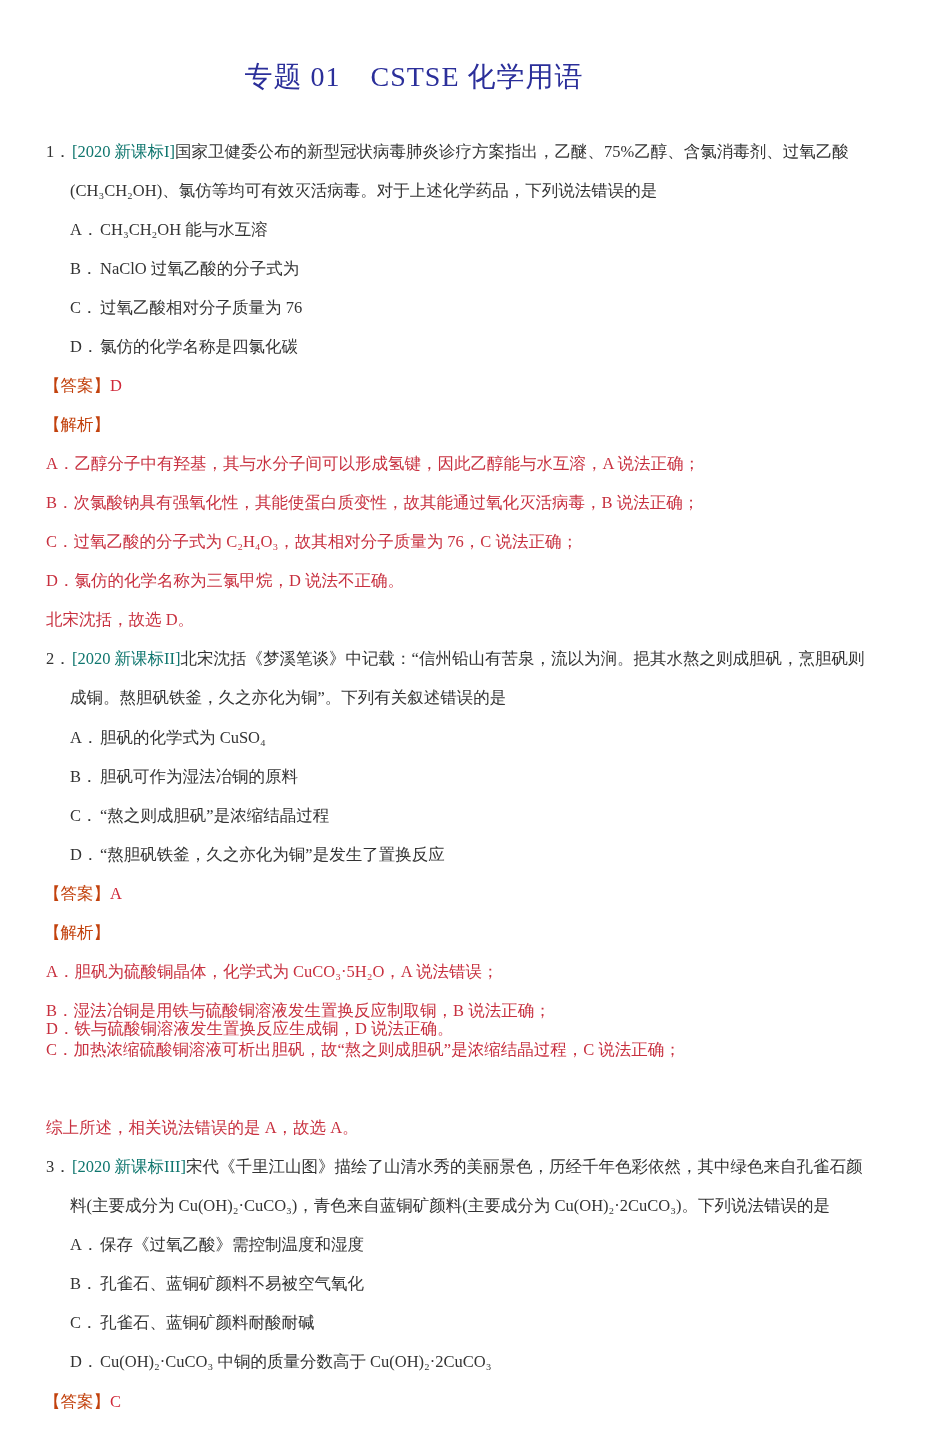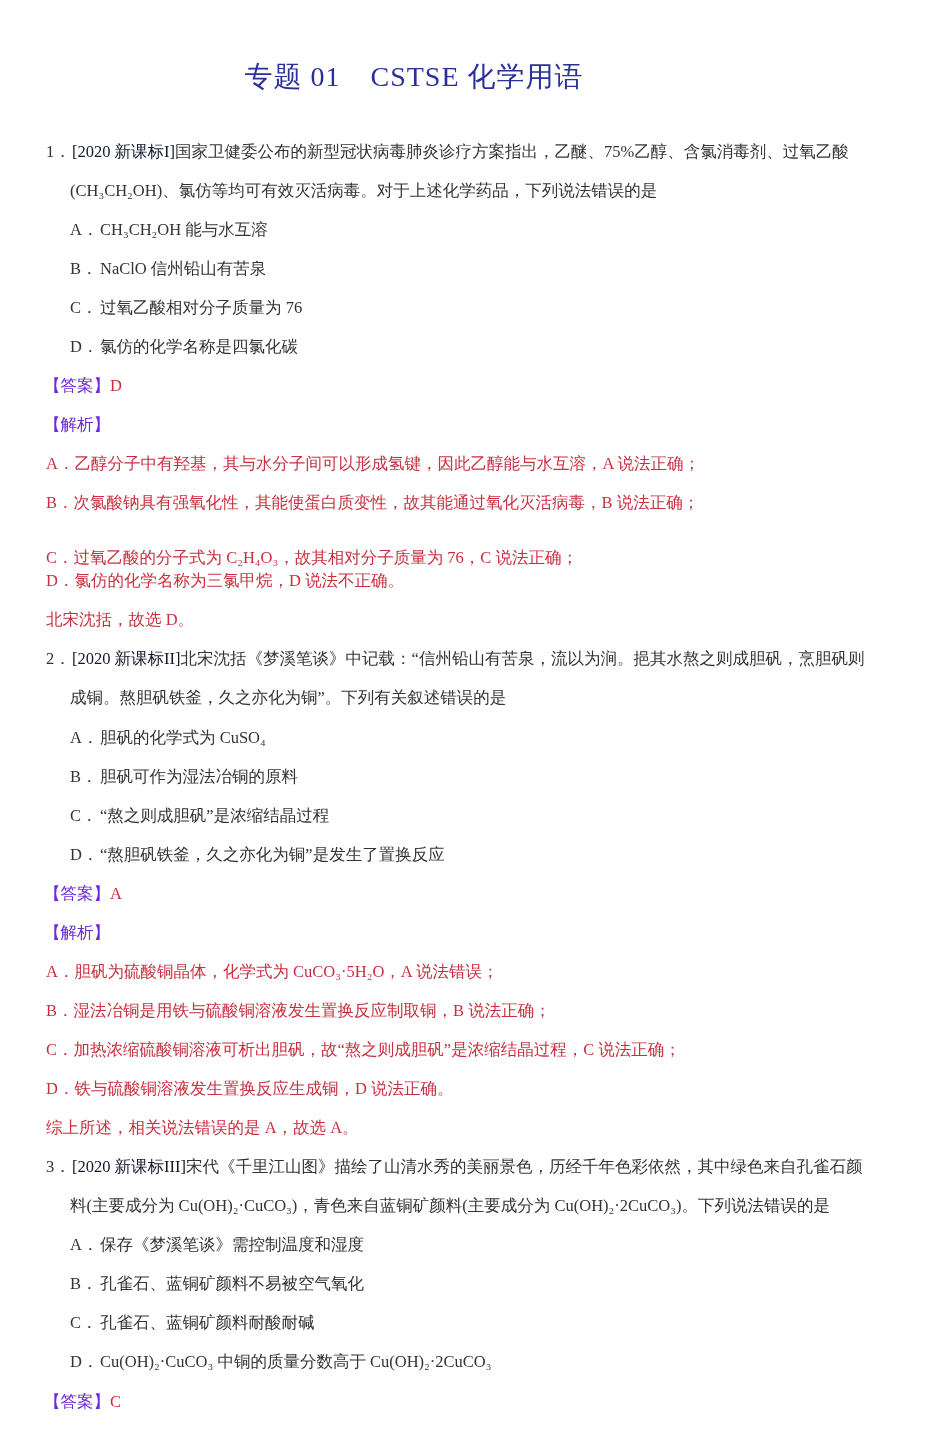--- a/index.html
+++ b/index.html
@@ -12,50 +12,50 @@
       position: absolute; top: 58px; left: 0; width: 828px; text-align: center;
       font-size: 28px; color: #2b2f9a; letter-spacing: 1px;
       font-family: "Liberation Serif", "DejaVu Serif", serif;
     }
     .title .gap { display: inline-block; width: 30px; }
     .line {
       position: absolute; left: 0; font-size: 16.5px; line-height: 22px; white-space: nowrap;
       font-family: "Liberation Serif", "DejaVu Serif", serif;
     }
     .red { color: #c8303f; }
-    .src { color: #0f172a; }
-    .ans-label { color: #6d28d9; }
+    .src { color: #0f766e; }
+    .ans-label { color: #c2410c; }
     .ans-val { color: #d0293a; }
     .q-num { display: inline-block; width: 26px; }
     .opt-label { display: inline-block; width: 30px; }
   </style>
 </head>
 <body>
 
 <div class="title">
   <span>专题 01</span><span class="gap"></span><span>CSTSE  化学用语</span>
 </div>
 
 <div>
   <div class="line" style="top:141px;left:46px;">
     <span class="q-num">1．</span><span class="src">[2020 新课标I]</span><span>国家卫健委公布的新型冠状病毒肺炎诊疗方案指出，乙醚、75%乙醇、含氯消毒剂、过氧乙酸</span>
   </div>
   <div class="line" style="top:180px;left:70px;">(CH₃CH₂OH)、氯仿等均可有效灭活病毒。对于上述化学药品，下列说法错误的是</div>
 
   <div class="line" style="top:219px;left:70px;"><span class="opt-label">A．</span><span>CH₃CH₂OH 能与水互溶</span></div>
-  <div class="line" style="top:258px;left:70px;"><span class="opt-label">B．</span><span>NaClO 信州铅山有苦泉</span></div>
+  <div class="line" style="top:258px;left:70px;"><span class="opt-label">B．</span><span>NaClO 过氧乙酸的分子式为</span></div>
   <div class="line" style="top:297px;left:70px;"><span class="opt-label">C．</span><span>过氧乙酸相对分子质量为 76</span></div>
   <div class="line" style="top:336px;left:70px;"><span class="opt-label">D．</span><span>氯仿的化学名称是四氯化碳</span></div>
 
   <div class="line" style="top:375px;left:44px;"><span class="ans-label">【答案】</span><span class="ans-val">D</span></div>
   <div class="line ans-label" style="top:414px;left:44px;">【解析】</div>
 
   <div class="line red" style="top:453px;left:46px;">A．乙醇分子中有羟基，其与水分子间可以形成氢键，因此乙醇能与水互溶，A 说法正确；</div>
   <div class="line red" style="top:492px;left:46px;">B．次氯酸钠具有强氧化性，其能使蛋白质变性，故其能通过氧化灭活病毒，B 说法正确；</div>
-  <div class="line red" style="top:531px;left:46px;margin-top:16px;">C．过氧乙酸的分子式为 C₂H₄O₃，故其相对分子质量为 76，C 说法正确；</div>
+  <div class="line red" style="top:531px;left:46px;">C．过氧乙酸的分子式为 C₂H₄O₃，故其相对分子质量为 76，C 说法正确；</div>
   <div class="line red" style="top:570px;left:46px;">D．氯仿的化学名称为三氯甲烷，D 说法不正确。</div>
   <div class="line red" style="top:609px;left:46px;">北宋沈括，故选 D。</div>
 </div>
 
 <div>
   <div class="line" style="top:648px;left:46px;">
     <span class="q-num">2．</span><span class="src">[2020 新课标II]</span><span>北宋沈括《梦溪笔谈》中记载：“信州铅山有苦泉，流以为涧。挹其水熬之则成胆矾，烹胆矾则</span>
   </div>
   <div class="line" style="top:687px;left:70px;">成铜。熬胆矾铁釜，久之亦化为铜”。下列有关叙述错误的是</div>
 
@@ -63,29 +63,29 @@
   <div class="line" style="top:766px;left:70px;"><span class="opt-label">B．</span><span>胆矾可作为湿法冶铜的原料</span></div>
   <div class="line" style="top:805px;left:70px;"><span class="opt-label">C．</span><span>“熬之则成胆矾”是浓缩结晶过程</span></div>
   <div class="line" style="top:844px;left:70px;"><span class="opt-label">D．</span><span>“熬胆矾铁釜，久之亦化为铜”是发生了置换反应</span></div>
 
   <div class="line" style="top:883px;left:44px;"><span class="ans-label">【答案】</span><span class="ans-val">A</span></div>
   <div class="line ans-label" style="top:922px;left:44px;">【解析】</div>
 
   <div class="line red" style="top:961px;left:46px;">A．胆矾为硫酸铜晶体，化学式为 CuCO₃·5H₂O，A 说法错误；</div>
   <div class="line red" style="top:1000px;left:46px;">B．湿法冶铜是用铁与硫酸铜溶液发生置换反应制取铜，B 说法正确；</div>
   <div class="line red" style="top:1039px;left:46px;">C．加热浓缩硫酸铜溶液可析出胆矾，故“熬之则成胆矾”是浓缩结晶过程，C 说法正确；</div>
-  <div class="line red" style="top:1078px;left:46px;">D．铁与硫酸铜溶液发生置换反应生成铜，D 说法正确。</div>
+  <div class="line red" style="top:1018px;left:46px;">D．铁与硫酸铜溶液发生置换反应生成铜，D 说法正确。</div>
   <div class="line red" style="top:1117px;left:46px;">综上所述，相关说法错误的是 A，故选 A。</div>
 </div>
 
 <div>
   <div class="line" style="top:1156px;left:46px;">
     <span class="q-num">3．</span><span class="src">[2020 新课标III]</span><span>宋代《千里江山图》描绘了山清水秀的美丽景色，历经千年色彩依然，其中绿色来自孔雀石颜</span>
   </div>
   <div class="line" style="top:1195px;left:70px;">料(主要成分为 Cu(OH)₂·CuCO₃)，青色来自蓝铜矿颜料(主要成分为 Cu(OH)₂·2CuCO₃)。下列说法错误的是</div>
 
-  <div class="line" style="top:1234px;left:70px;"><span class="opt-label">A．</span><span>保存《梦溪笔谈》需控制温度和湿度</span></div>
+  <div class="line" style="top:1234px;left:70px;"><span class="opt-label">A．</span><span>保存《过氧乙酸》需控制温度和湿度</span></div>
   <div class="line" style="top:1273px;left:70px;"><span class="opt-label">B．</span><span>孔雀石、蓝铜矿颜料不易被空气氧化</span></div>
   <div class="line" style="top:1312px;left:70px;"><span class="opt-label">C．</span><span>孔雀石、蓝铜矿颜料耐酸耐碱</span></div>
   <div class="line" style="top:1351px;left:70px;"><span class="opt-label">D．</span><span>Cu(OH)₂·CuCO₃ 中铜的质量分数高于 Cu(OH)₂·2CuCO₃</span></div>
 
   <div class="line" style="top:1391px;left:44px;"><span class="ans-label">【答案】</span><span class="ans-val">C</span></div>
 </div>
 
 </body></html>

